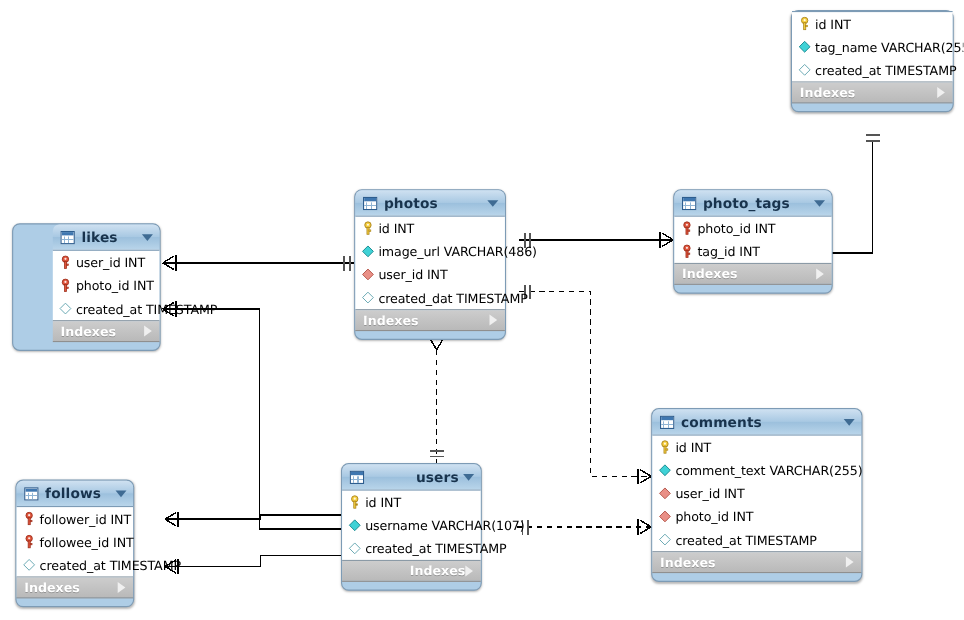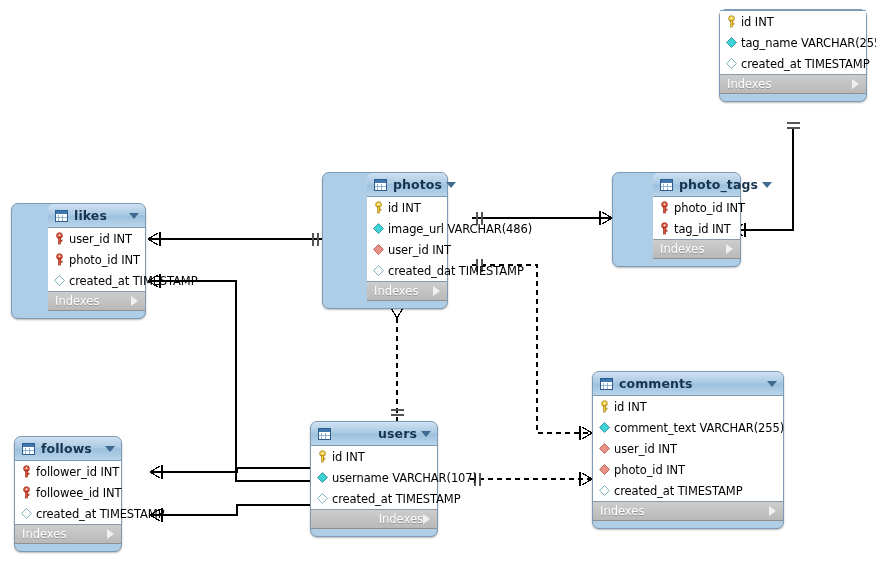--- a/index.html
+++ b/index.html
@@ -104,21 +104,21 @@
   .ent-foot {
     height: 19px;
     display: flex;
     align-items: center;
     padding: 0 7px;
     background: linear-gradient(180deg,#cdcdcd 0%, #b9b9b9 100%);
     border-bottom: 1px solid #8f8f8f;
   }
   .foot-label {
     font-size: 11.5px;
-    font-weight: normal;
+    font-weight: bold;
     color: #ffffff;
     text-shadow: 0 1px 0 rgba(0,0,0,.22);
     flex: 1 1 auto;
   }
   .foot-arrow {
     width: 0; height: 0;
     border-top: 5px solid transparent;
     border-bottom: 5px solid transparent;
     border-left: 7px solid #f0f0f0;
     flex: 0 0 auto;
@@ -227,21 +227,21 @@
             </svg>
           </span>
           <span class="col-name">created_at TIMESTAMP</span>
         </div>
       </div>
       <div class="ent-foot">
         <span class="foot-label">Indexes</span>
         <span class="foot-arrow"></span>
       </div>
     </div>
-    <div class="entity" style="left: 322px; top: 172px; width: 126px; padding-left: 44px;">
+    <div class="entity" style="left: 322px; top: 172px; width: 138px;">
       <div class="ent-head">
         <span class="tbl-icon"></span>
         <span class="ent-title">photos</span>
         <span class="caret"></span>
       </div>
       <div class="cols">
         <div class="col">
           <span class="gi">
             <svg width="13" height="13" viewBox="0 0 13 13">
               <circle cx="6.5" cy="3.6" r="2.9" fill="#f6cf3f" stroke="#a8821b" stroke-width="0.8"></circle>
@@ -275,21 +275,21 @@
             </svg>
           </span>
           <span class="col-name">created_dat TIMESTAMP</span>
         </div>
       </div>
       <div class="ent-foot">
         <span class="foot-label">Indexes</span>
         <span class="foot-arrow"></span>
       </div>
     </div>
-    <div class="entity" style="left: 612px; top: 172px; width: 129px; padding-left: 40px;">
+    <div class="entity" style="left: 612px; top: 172px; width: 145px;">
       <div class="ent-head">
         <span class="tbl-icon"></span>
         <span class="ent-title">photo_tags</span>
         <span class="caret"></span>
       </div>
       <div class="cols">
         <div class="col">
           <span class="gi">
             <svg width="13" height="13" viewBox="0 0 13 13">
               <circle cx="6.5" cy="3.6" r="2.9" fill="#e0553c" stroke="#9c2f1c" stroke-width="0.8"></circle>

